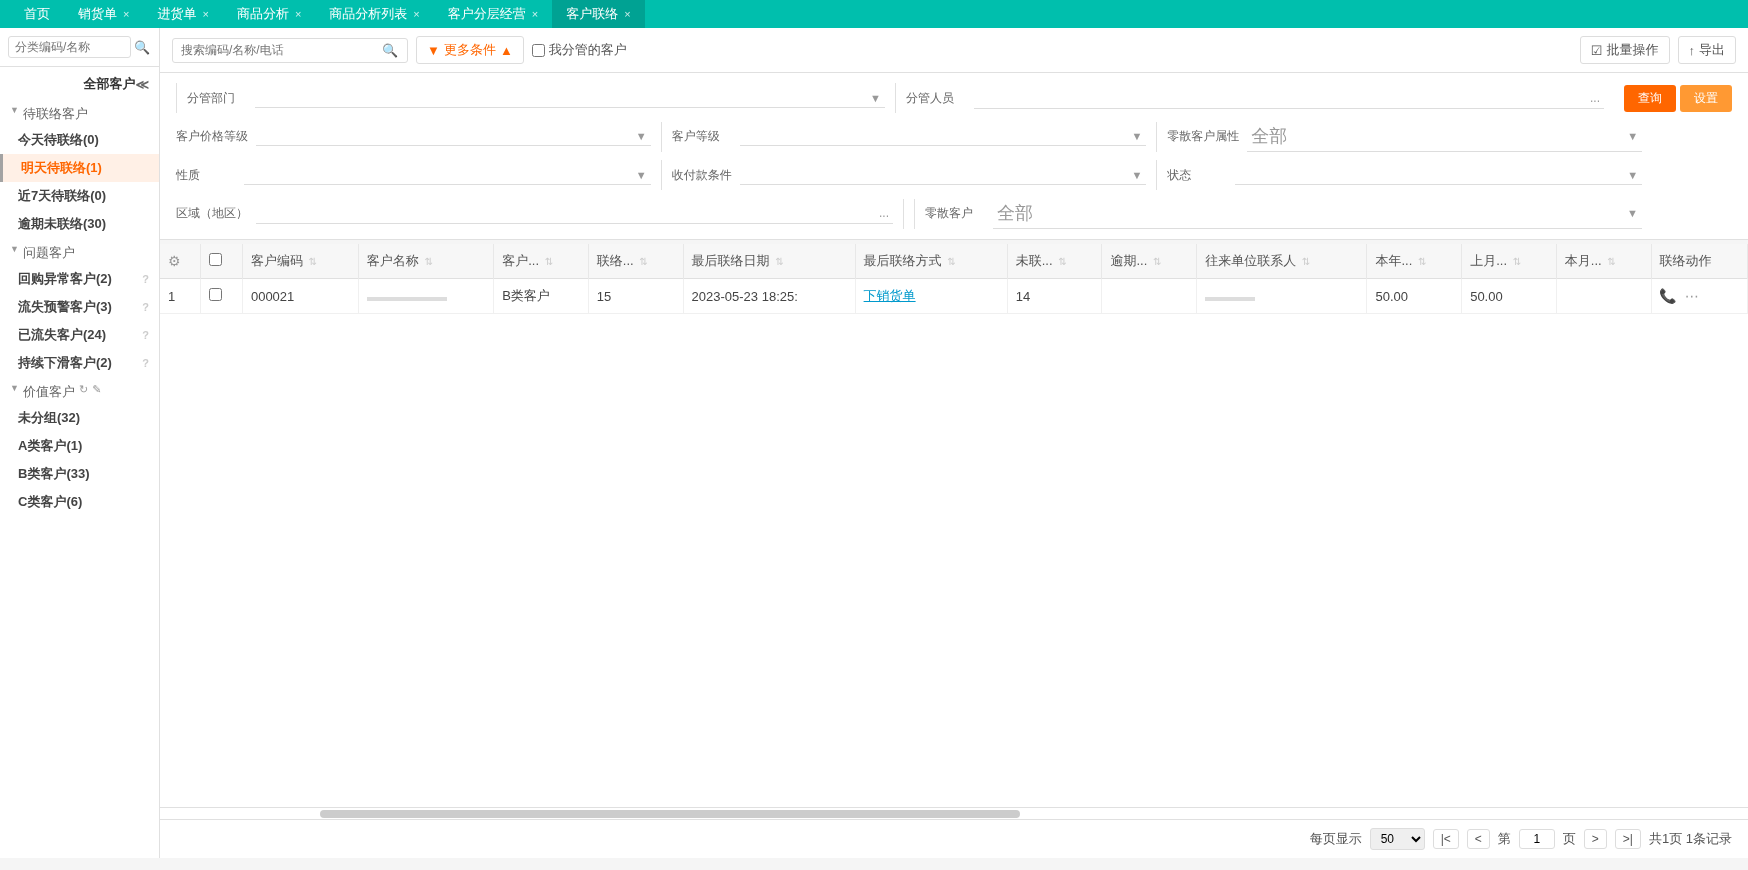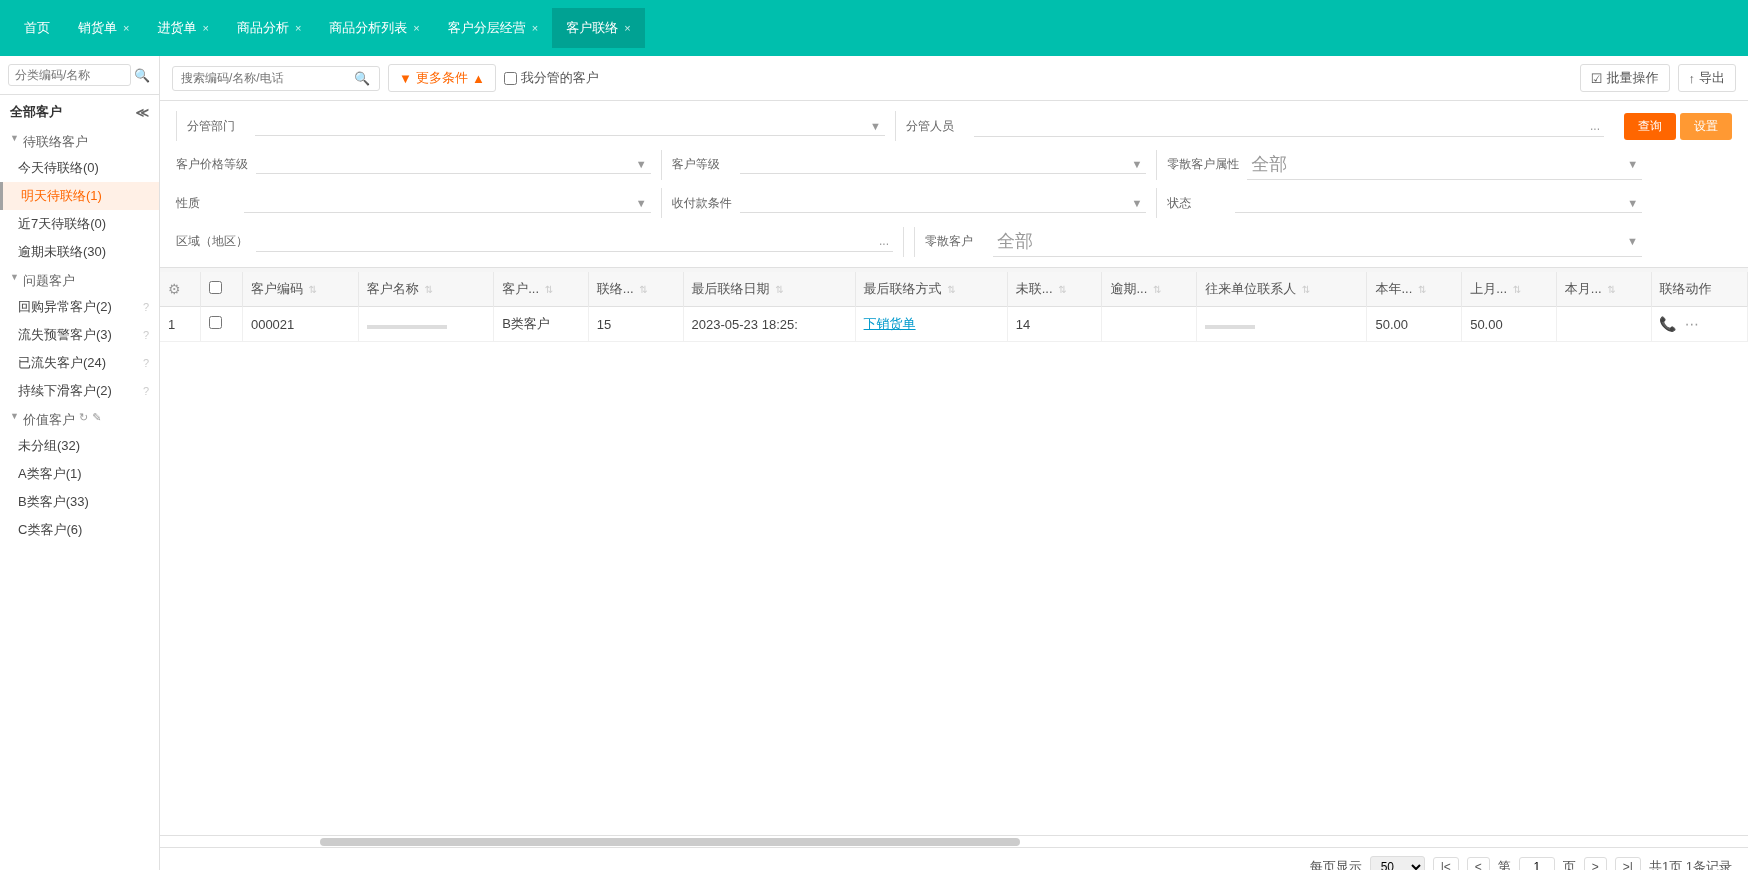--- a/index.html
+++ b/index.html
@@ -1,21 +1,21 @@
 <!DOCTYPE html>
 <html><head>
   <meta charset="utf-8">
   <style>
     * { box-sizing: border-box; margin: 0; padding: 0; font-family: 'Microsoft YaHei', Arial, sans-serif; font-size: 13px; }
     body { background: #f5f5f5; overflow: hidden; }
 
     
     .top-nav {
       background: #00bfad;
-      height: 56px;
+      height: 28px;
       display: flex;
       align-items: center;
       padding: 0 10px;
       color: white;
     }
     .nav-item {
       padding: 0 14px;
       height: 40px;
       display: flex;
       align-items: center;
@@ -60,26 +60,25 @@
       outline: none;
     }
     .sidebar-search-icon {
       margin-left: 4px;
       color: #999;
       cursor: pointer;
     }
     .sidebar-section-header {
       display: flex;
       align-items: center;
-      justify-content: space-between;
+      justify-content: flex-end;
       padding: 8px 10px 6px;
       font-weight: bold;
       color: #333;
       font-size: 13px;
-      gap: 19px;
     }
     .collapse-icon { cursor: pointer; color: #666; }
     .sidebar-group-title {
       padding: 6px 10px 3px;
       color: #666;
       font-size: 12px;
       display: flex;
       align-items: flex-start;
     }
     .sidebar-group-title::before {
@@ -89,20 +88,21 @@
       color: #999;
     }
     .sidebar-item {
       padding: 5px 10px 5px 18px;
       cursor: pointer;
       color: #444;
       font-size: 12px;
       display: flex;
       align-items: center;
       justify-content: space-between;
+      font-weight: bold;
     }
     .sidebar-item.active { background: #fff0e6; color: #ff6600; border-left: 3px solid #a3a3a3; }
     .sidebar-item .help-icon { color: #ccc; font-size: 11px; }
 
     
     .content-area {
       flex: 1;
       display: flex;
       flex-direction: column;
       overflow: hidden;
@@ -116,21 +116,21 @@
       display: flex;
       align-items: center;
       gap: 8px;
     }
     .search-box {
       display: flex;
       align-items: center;
       border: 1px solid #ddd;
       border-radius: 3px;
       padding: 4px 8px;
-      width: 208px;
+      width: 236px;
     }
     .search-box input {
       border: none;
       outline: none;
       font-size: 12px;
       width: 100%;
       color: #999;
     }
     .search-btn {
       background: none;

